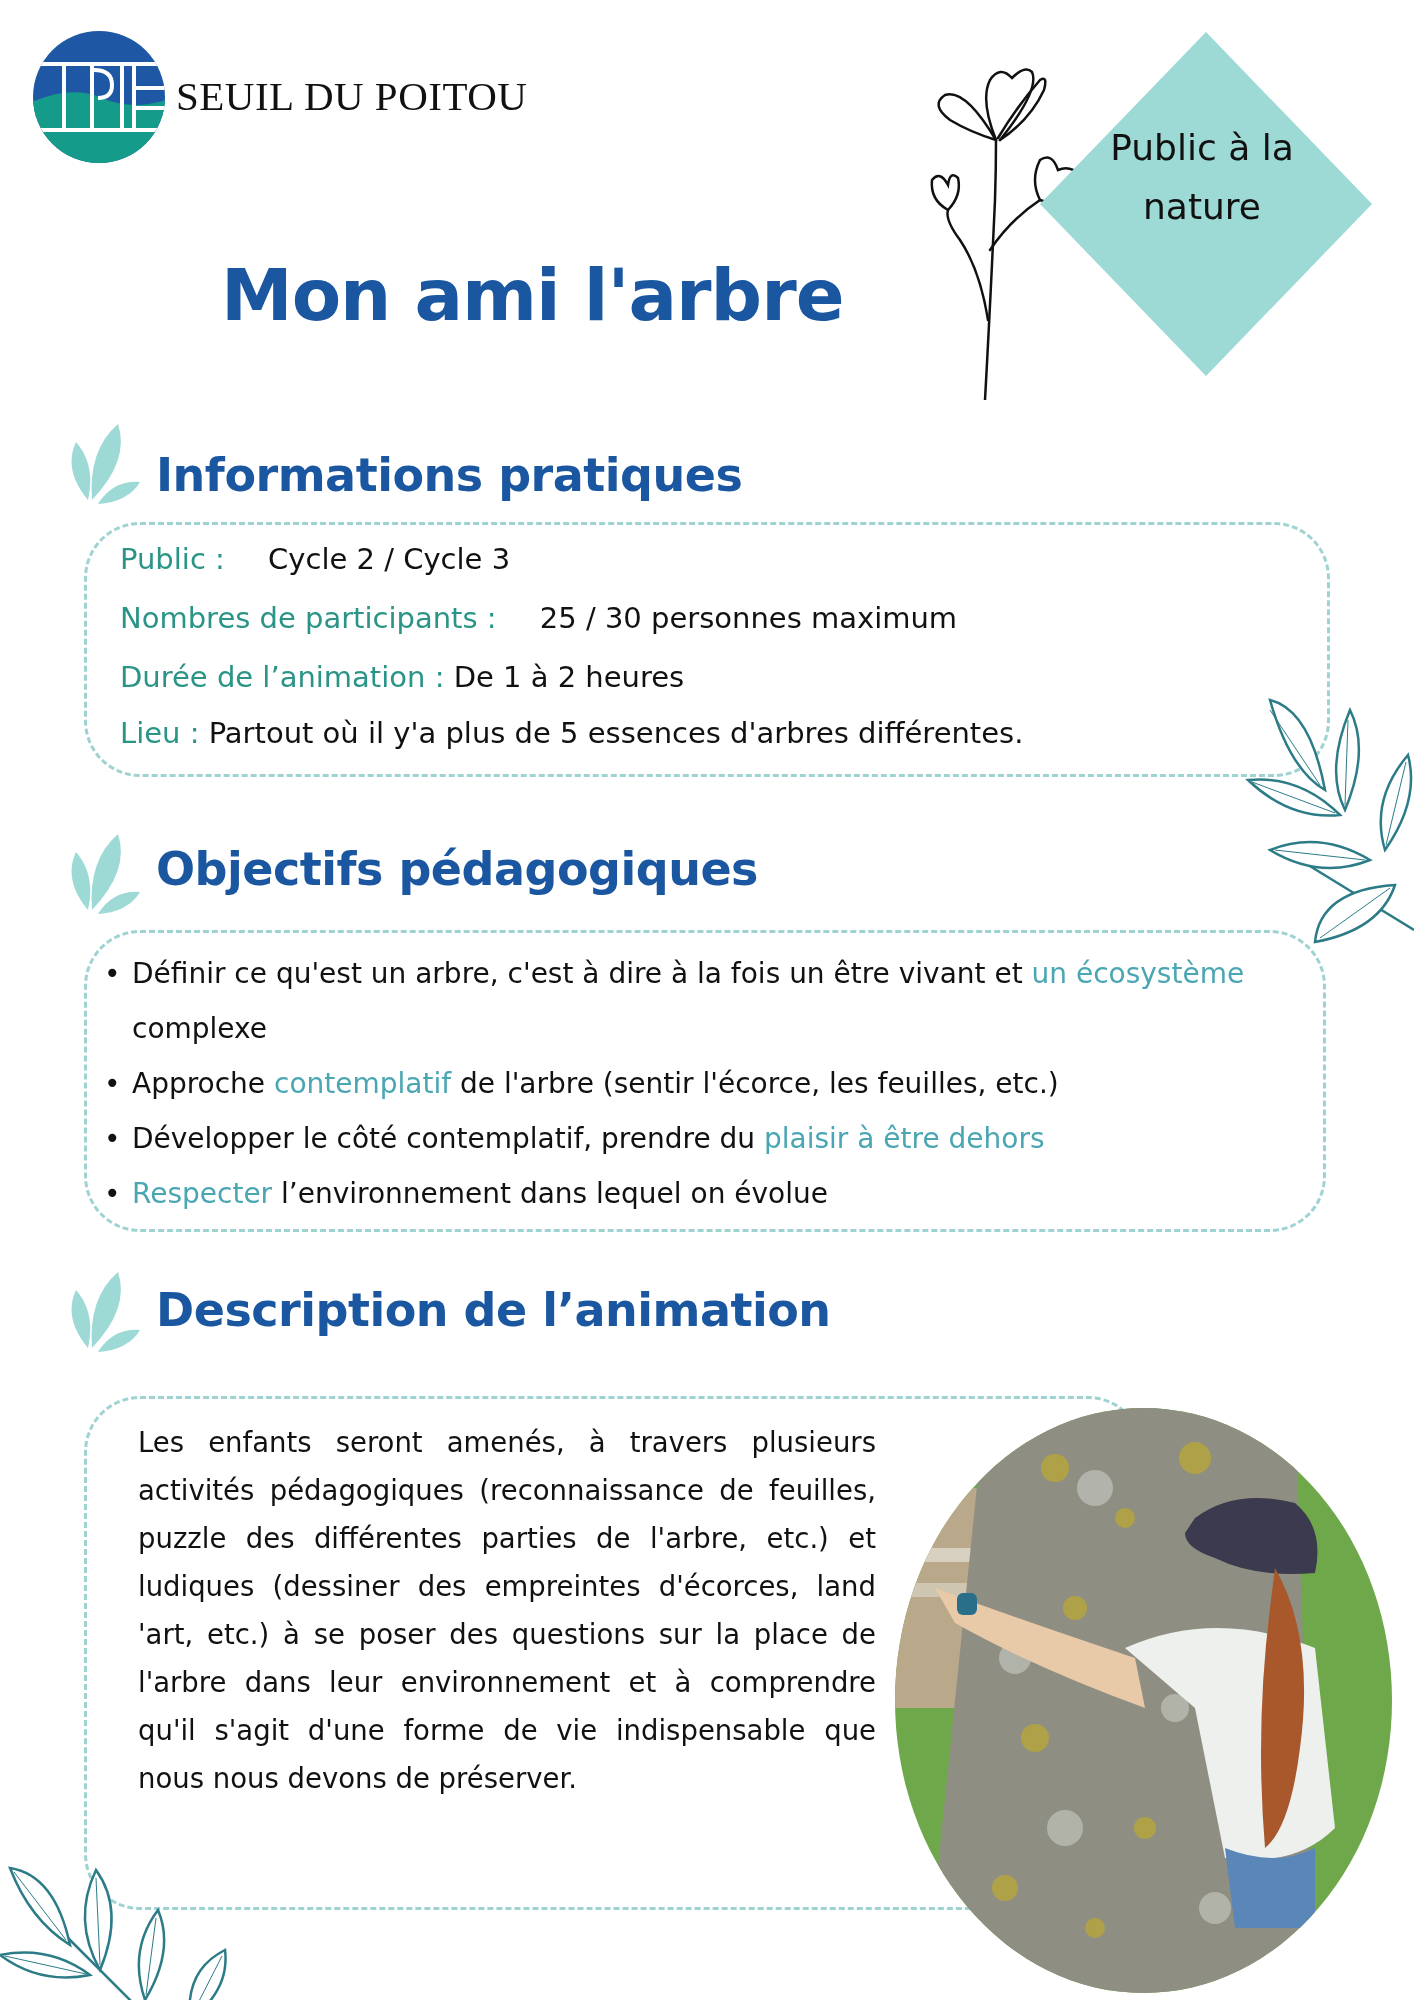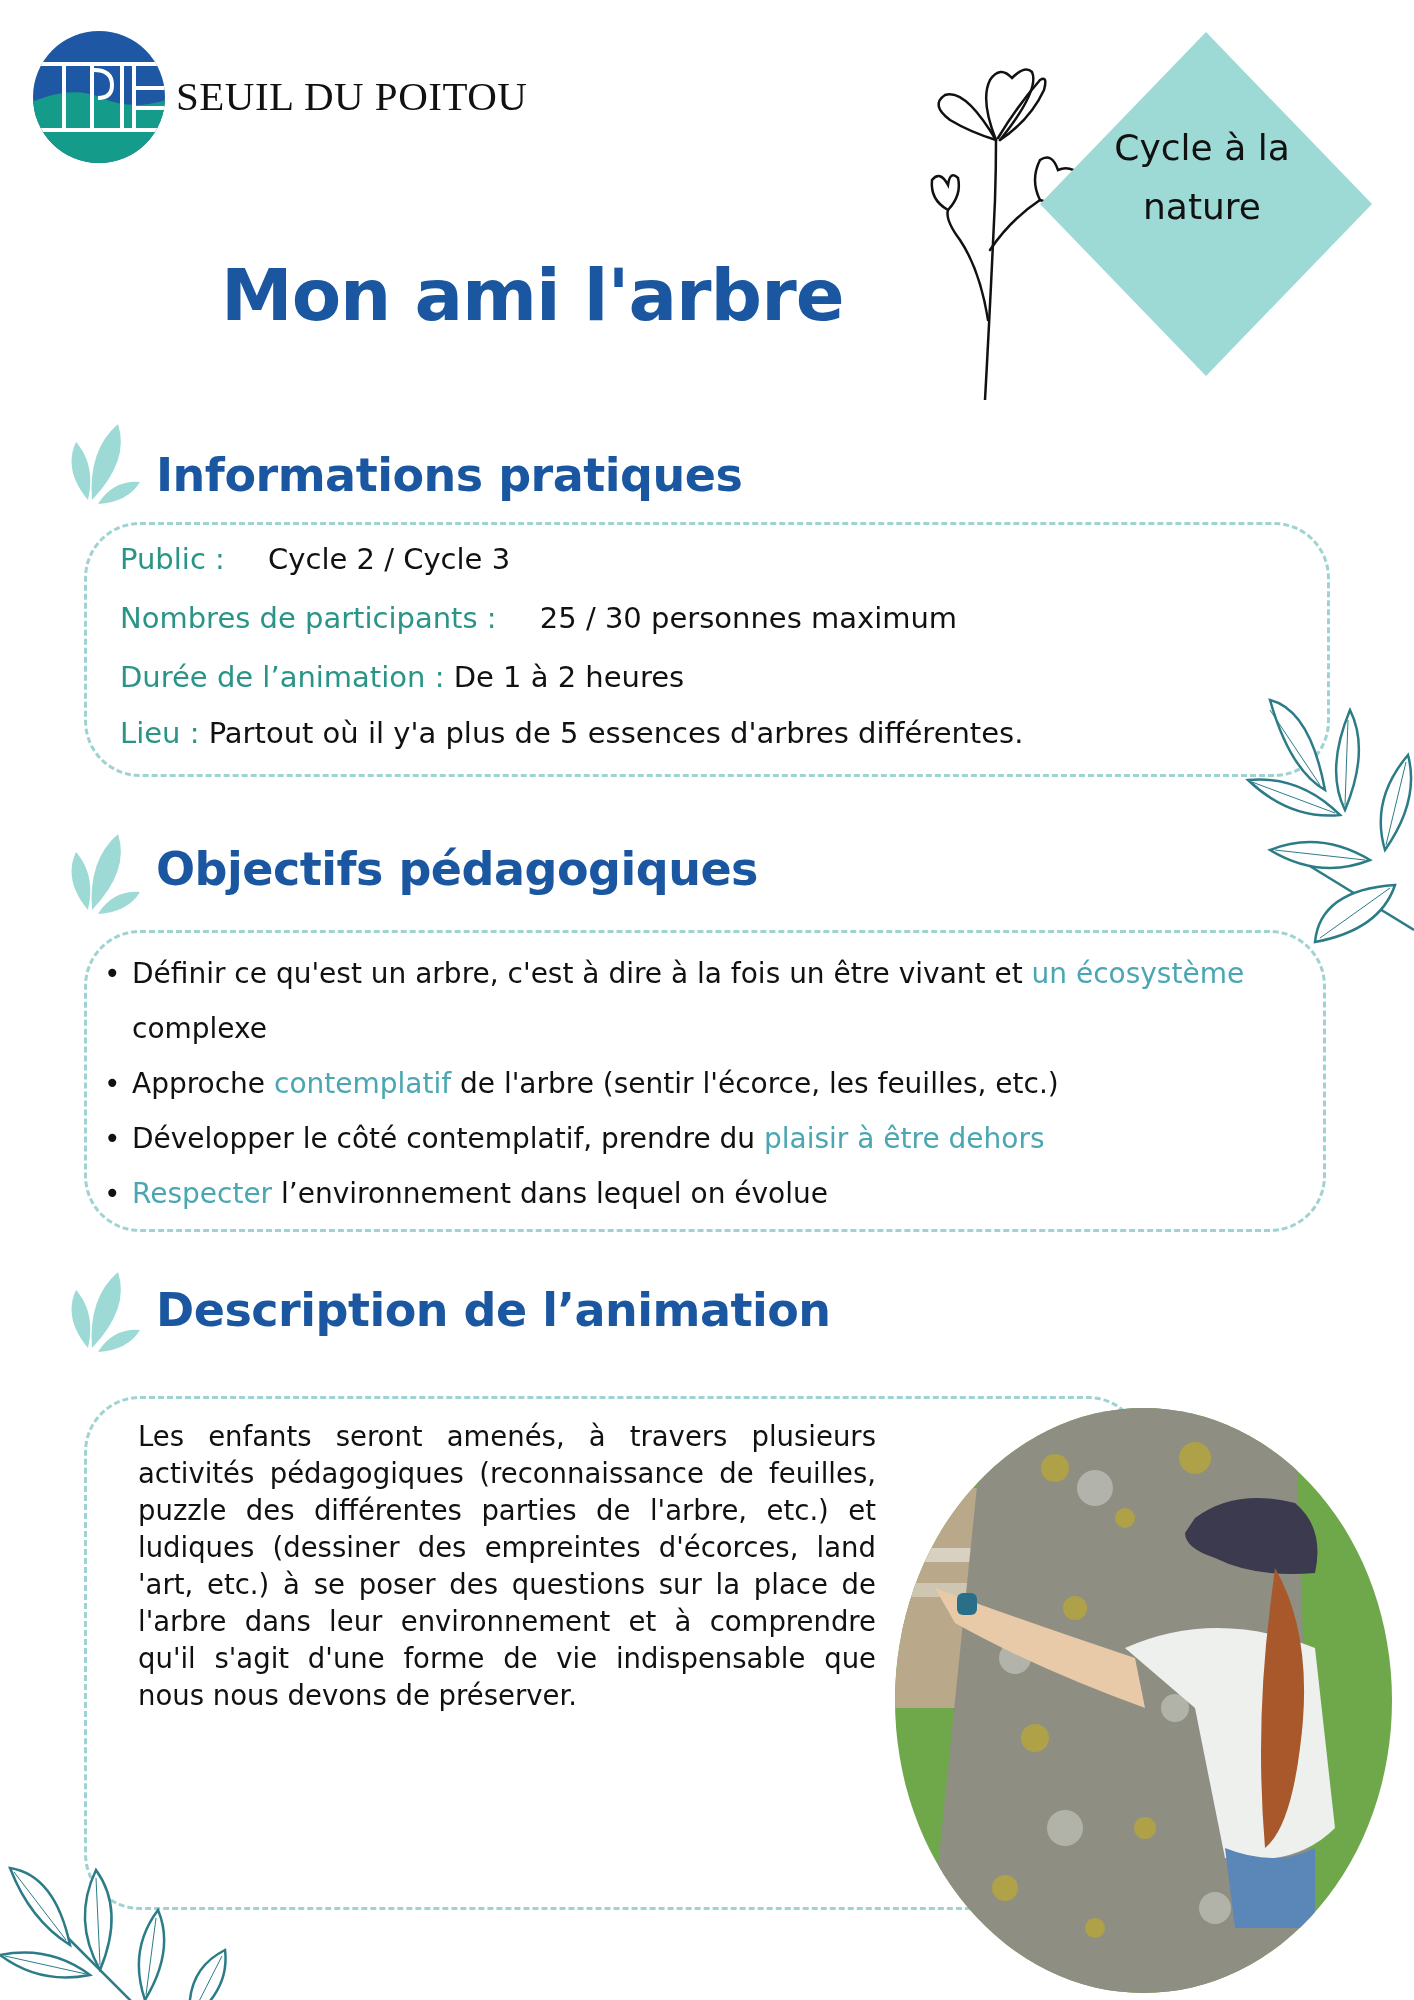--- a/index.html
+++ b/index.html
@@ -30,21 +30,21 @@
   .info-label { color: #2a9486; }
   .info-value { color: #111; }
 
   
   .obj-list { left: 104px; top: 946px; width: 1180px; margin: 0; padding: 0; list-style: none; }
   .obj-item { position: relative; font-size: 28px; line-height: 55px; padding-left: 28px; }
   .obj-item .bullet { position: absolute; left: 0; top: 0; }
   .hl { color: #4aa6b2; }
 
   
-  .desc-text { left: 138px; top: 1418px; width: 738px; font-size: 27.5px; line-height: 37px; text-align: justify; color: #111; }
+  .desc-text { left: 138px; top: 1418px; width: 738px; font-size: 27.5px; line-height: 48px; text-align: justify; color: #111; }
 
   
   .photo { left: 895px; top: 1408px; width: 497px; height: 585px; border-radius: 50%; overflow: hidden; }
 
   
   .branch-right { left: 1230px; top: 680px; width: 184px; height: 270px; }
   .branch-bottom { left: 0; top: 1820px; width: 240px; height: 180px; }
 </style>
 </head>
 <body>
@@ -81,21 +81,21 @@
   <path d="M88 260 Q80 210 60 180 Q45 160 48 150"></path>
   <path d="M48 150 Q30 140 32 120 Q40 110 48 125 Q50 110 58 118 Q62 135 48 150"></path>
   <path d="M90 190 Q110 160 140 140"></path>
   <path d="M140 140 Q130 120 140 100 Q152 92 158 110 Q170 105 180 115 Q182 130 165 138 Q152 145 140 140"></path>
 </svg>
 
 <svg class="abs diamond" viewBox="0 0 332 344">
   <polygon points="166,0 332,172 166,344 0,172" fill="#9dd9d5"></polygon>
 </svg>
 <div class="abs diamond-text">
-  <div>Cycle à la</div>
+  <div>Public à la</div>
   <div>nature</div>
 </div>
 
 <svg class="abs section-leaf" style="left:68px; top:420px;" viewBox="0 0 72 86">
   <path d="M20 80 Q-5 50 8 22 Q28 45 20 80 Z" fill="#9dd9d5"></path>
   <path d="M24 80 Q20 30 50 4 Q62 40 24 80 Z" fill="#9dd9d5"></path>
   <path d="M30 84 Q45 60 72 62 Q60 82 30 84 Z" fill="#9dd9d5"></path>
 </svg>
 <h2 class="abs section-heading" style="left:156px; top:448px; margin:0;">Informations pratiques</h2>
 

